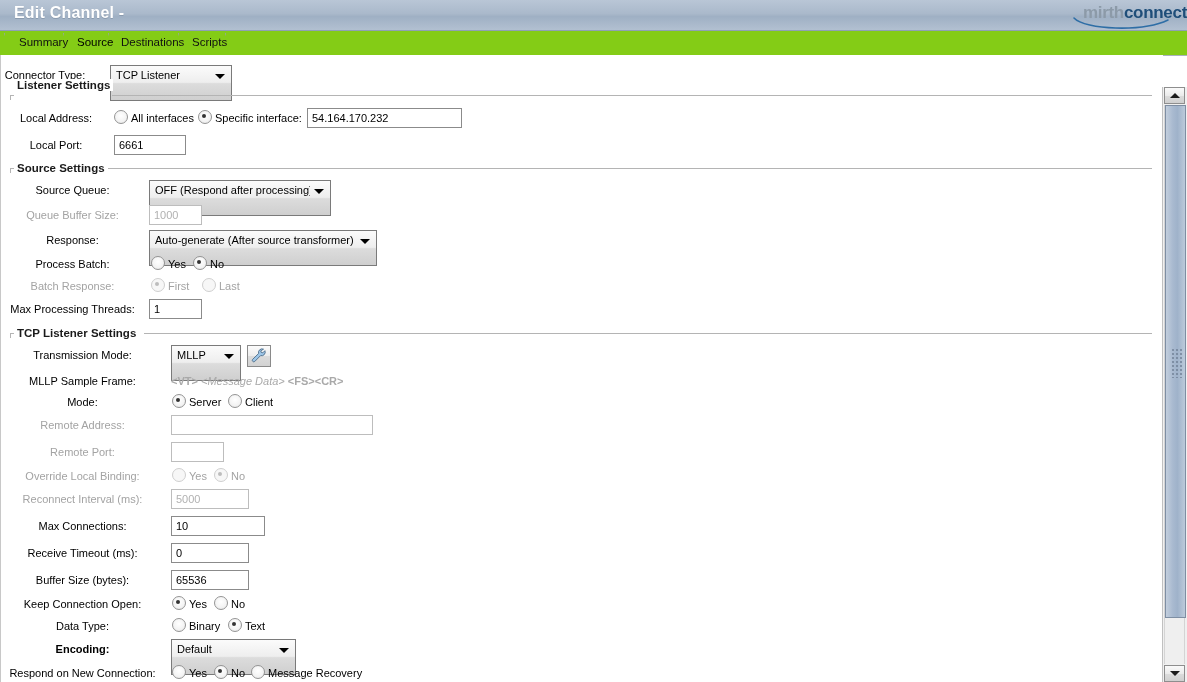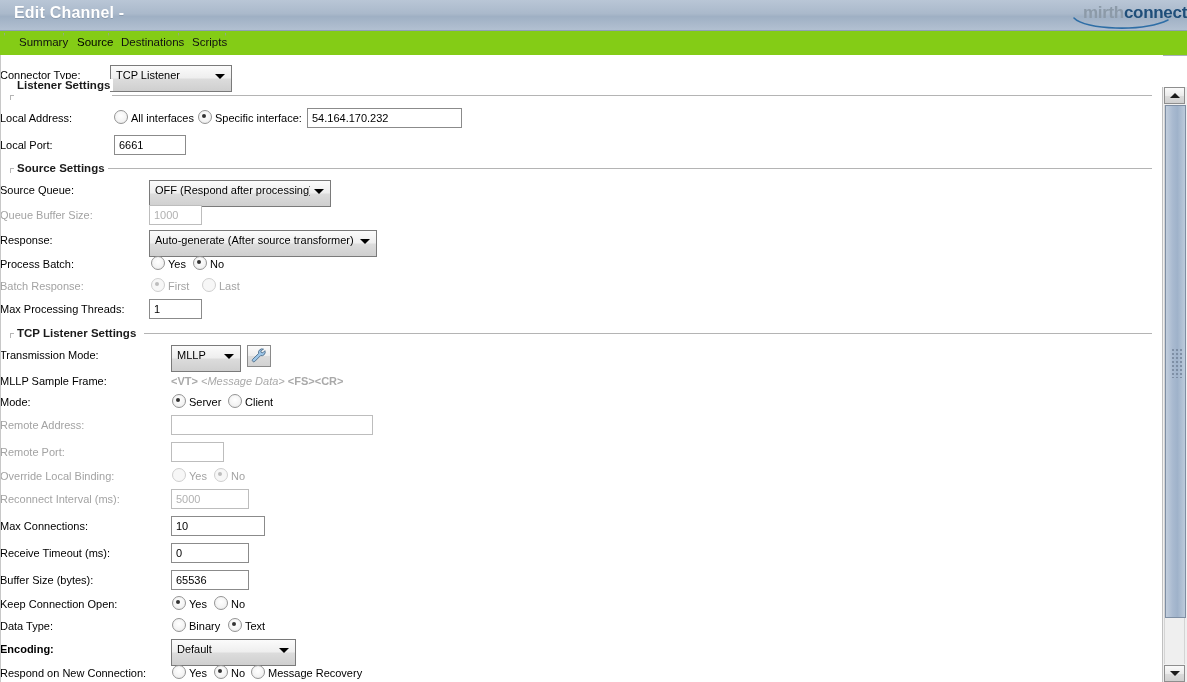--- a/index.html
+++ b/index.html
@@ -61,40 +61,40 @@
     transform:rotate(17deg);transform-origin:top left;
   }
 
   
   .content{
     position:absolute;left:0;top:55px;width:1163px;height:627px;
     background:#ffffff;
     overflow:hidden;
   }
   .lbl{
-    position:absolute;text-align:left;
+    position:absolute;text-align:center;
     font-size:11px;color:#000;line-height:20px;white-space:nowrap;
   }
   .lbl.dis{color:#a3a3a3;}
 
   
   .group-title{
     position:absolute;font-size:11.5px;font-weight:bold;color:#1a1a1a;
     white-space:nowrap;background:#fff;padding:0 3px;z-index:2;
   }
   .group-line{
     position:absolute;height:1px;background:#b4b4b4;z-index:1;
   }
   .group-tick{
     position:absolute;width:1px;height:5px;background:#b4b4b4;z-index:1;
   }
 
   
   .combo{
-    position:absolute;height:27px;
+    position:absolute;height:36px;
     border:1px solid #7a7a7a;
     background:linear-gradient(to bottom,#fbfbfb 0%,#eeeeee 48%,#dcdcdc 52%,#cfcfcf 100%);
     box-sizing:border-box;
     cursor:default;
   }
   .combo .ctext{
     position:absolute;left:5px;top:0;right:20px;height:19px;line-height:19px;
     font-size:11px;color:#000;white-space:nowrap;overflow:hidden;
   }
   .combo .carrow{

